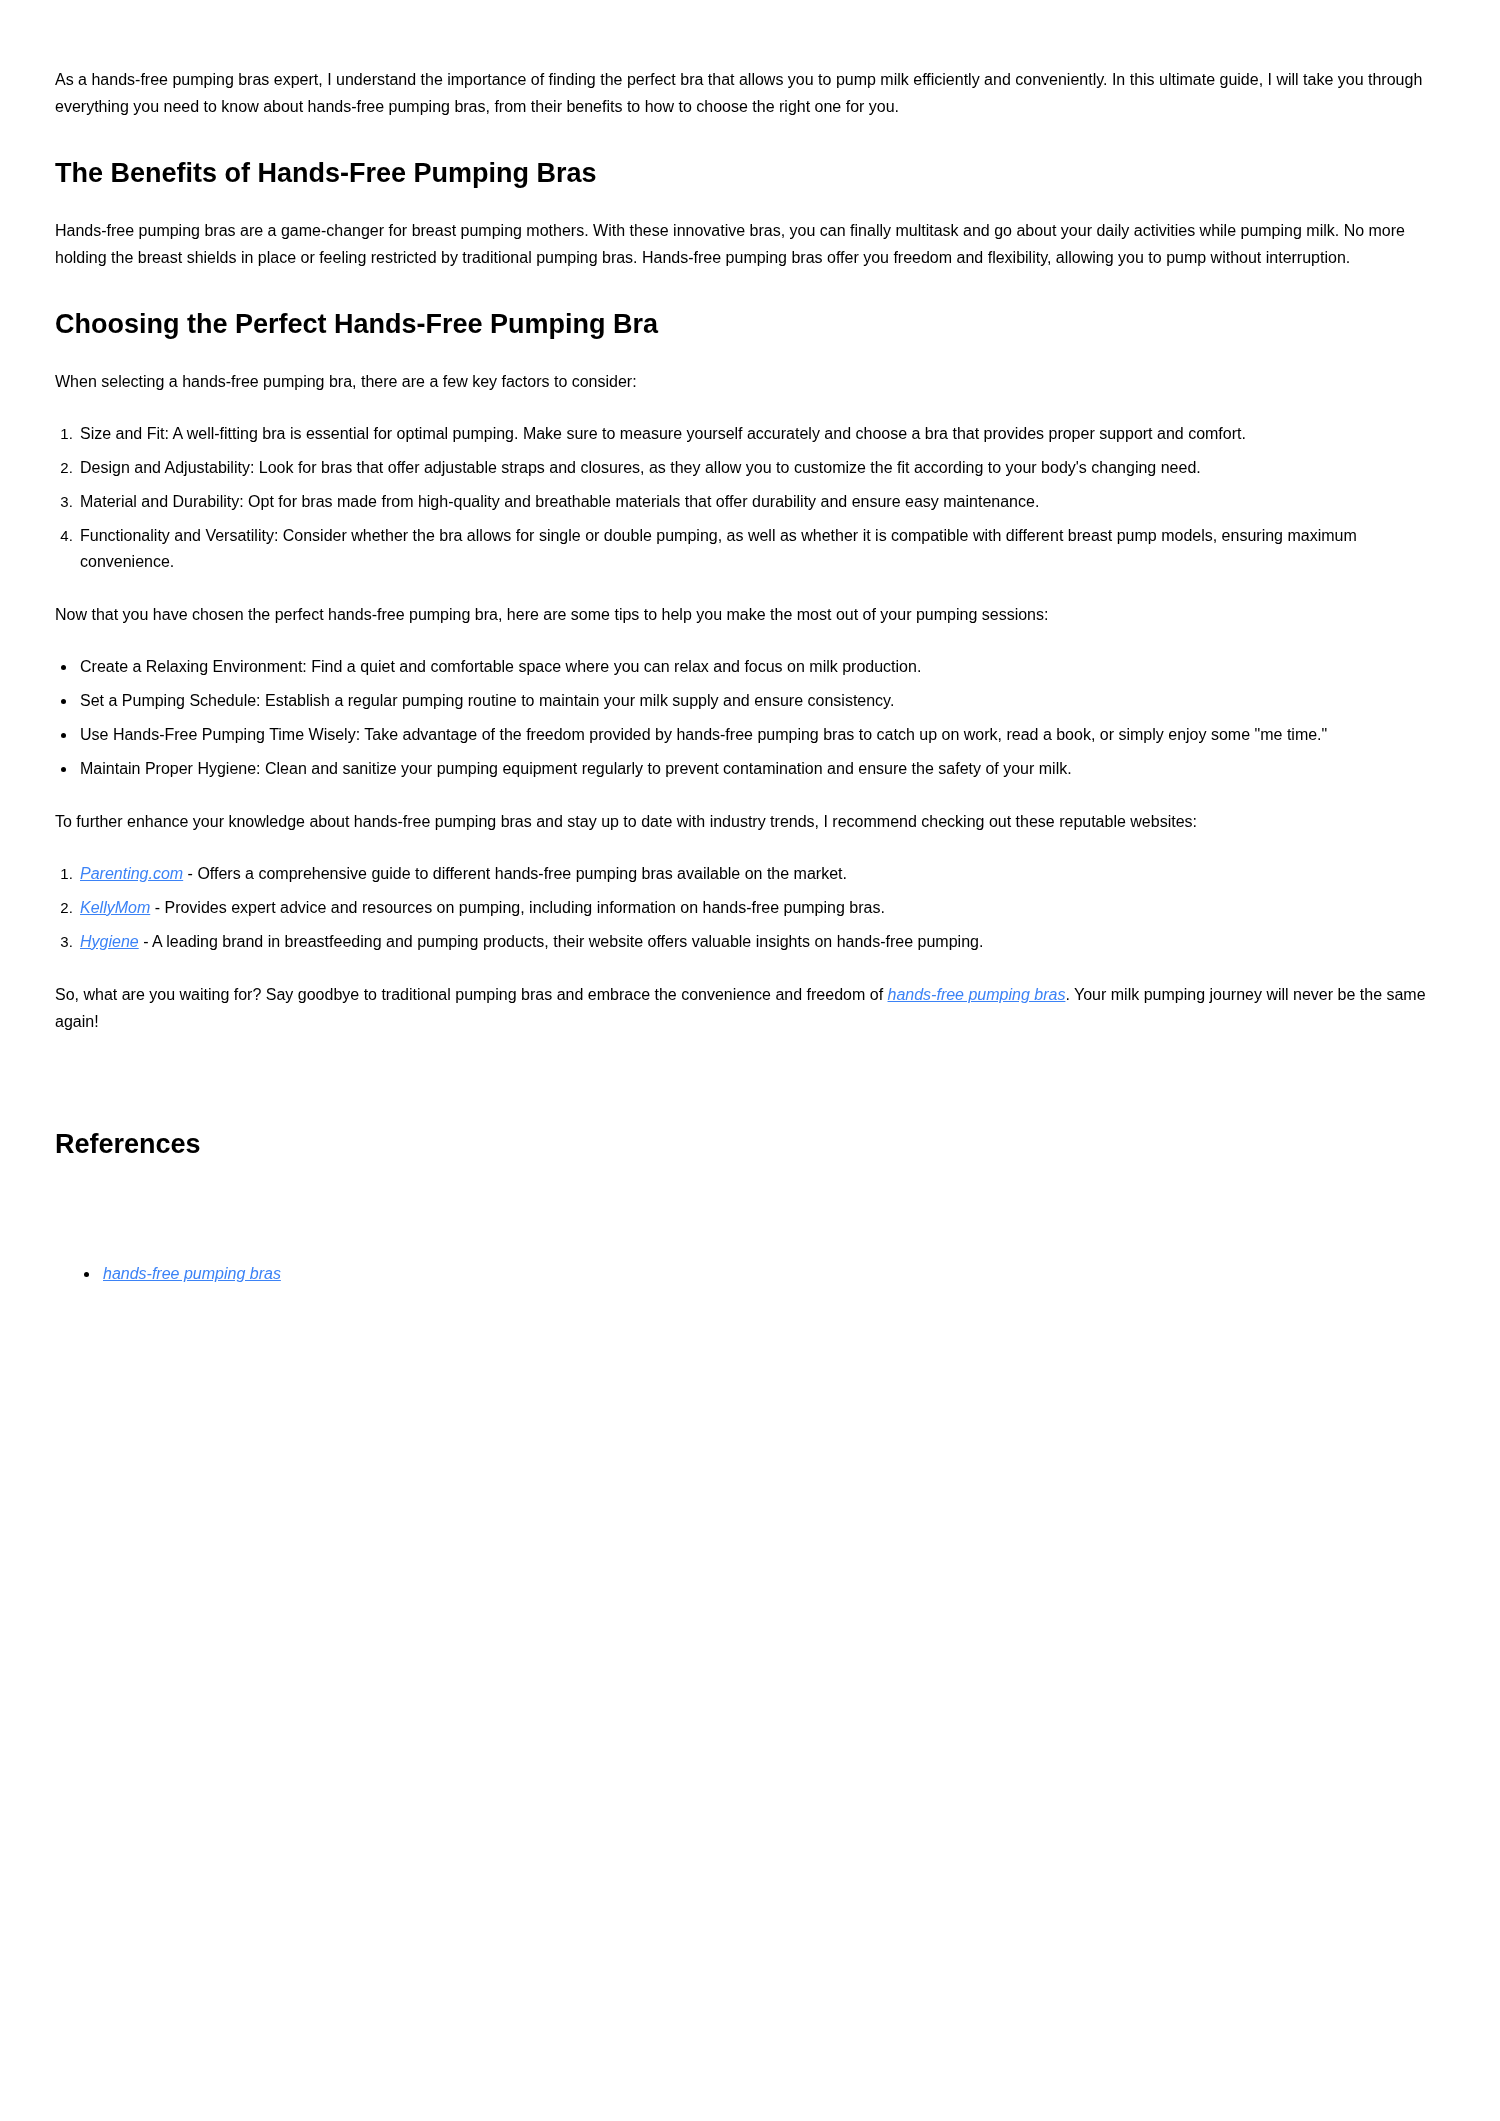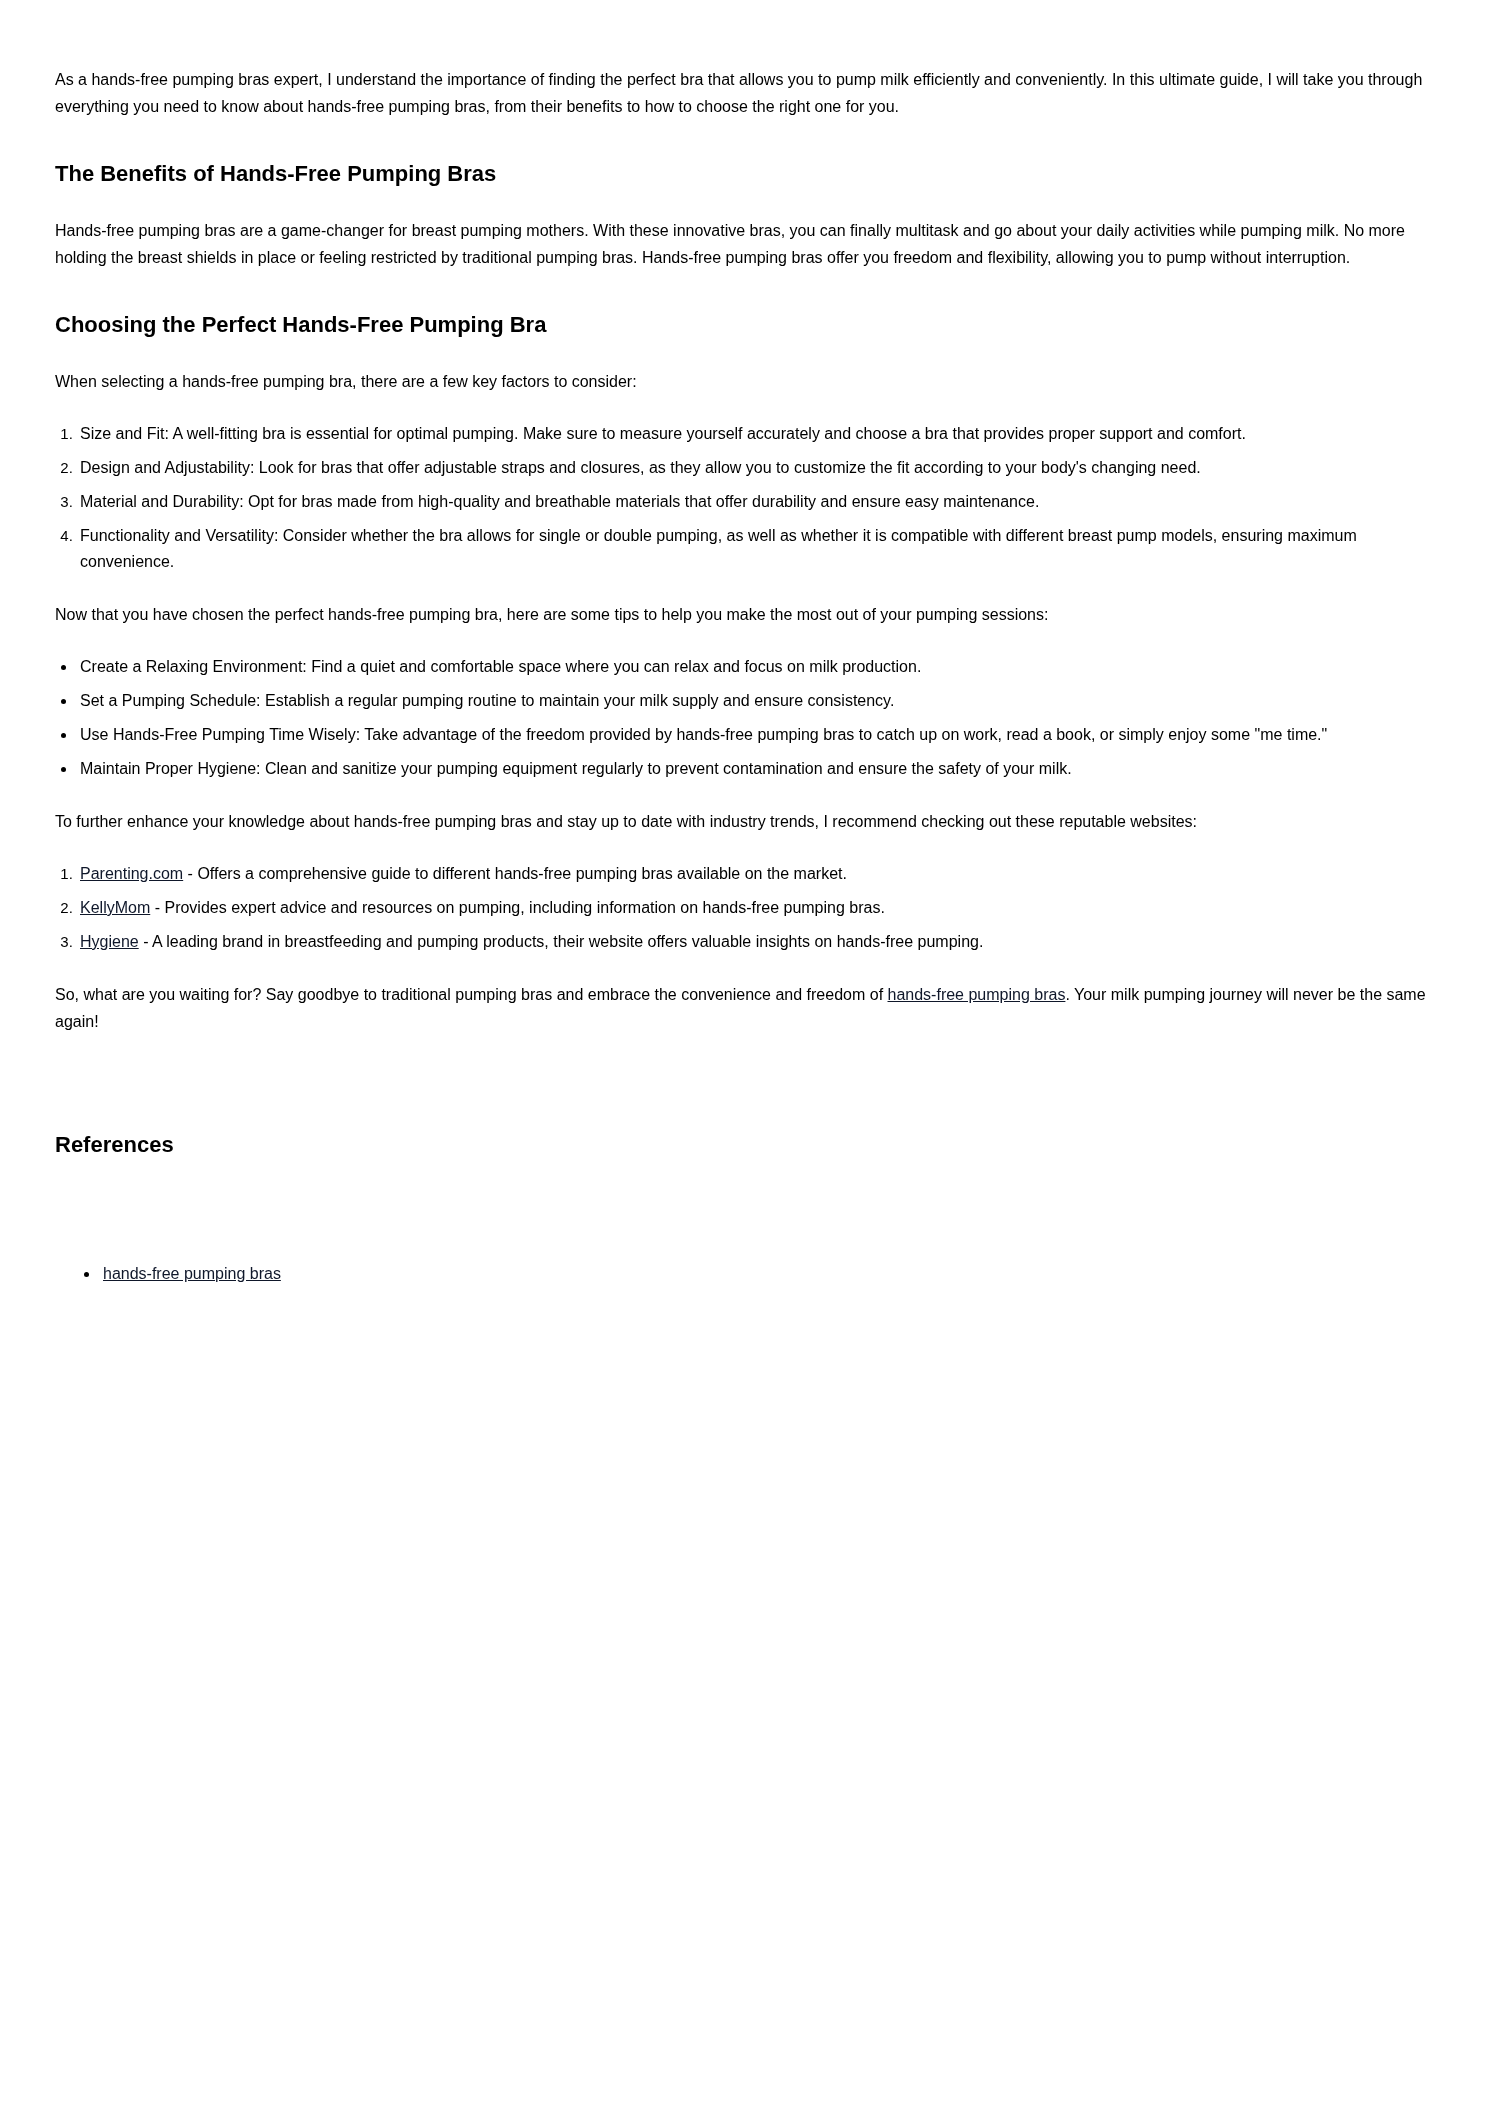--- a/index.html
+++ b/index.html
@@ -20,21 +20,21 @@
     width: 1500px;
   }
   p {
     margin: 26px 0;
     line-height: 27px;
   }
   p.first {
     margin-top: 0;
   }
   h2 {
-    font-size: 22px;
+    font-size: 27px;
     line-height: 27px;
     font-weight: bold;
     margin: 40px 0 30px 0;
   }
   ol, ul {
     margin: 26px 0;
     padding-left: 22px;
   }
   li {
     line-height: 26px;
@@ -43,23 +43,24 @@
   li + li {
     margin-top: 8px;
   }
   ul {
     list-style-type: disc;
   }
   ul li::marker, ol li::marker {
     font-size: 15px;
   }
   a {
-    color: #0f172a;
+    color: #3b82f6;
     text-decoration: underline;
     cursor: pointer;
+    font-style: italic;
   }
   h2.references-heading {
     margin-top: 96px;
   }
   ul.references-list {
     margin-top: 103px;
     padding-left: 45px;
   }
 </style>
 </head>

